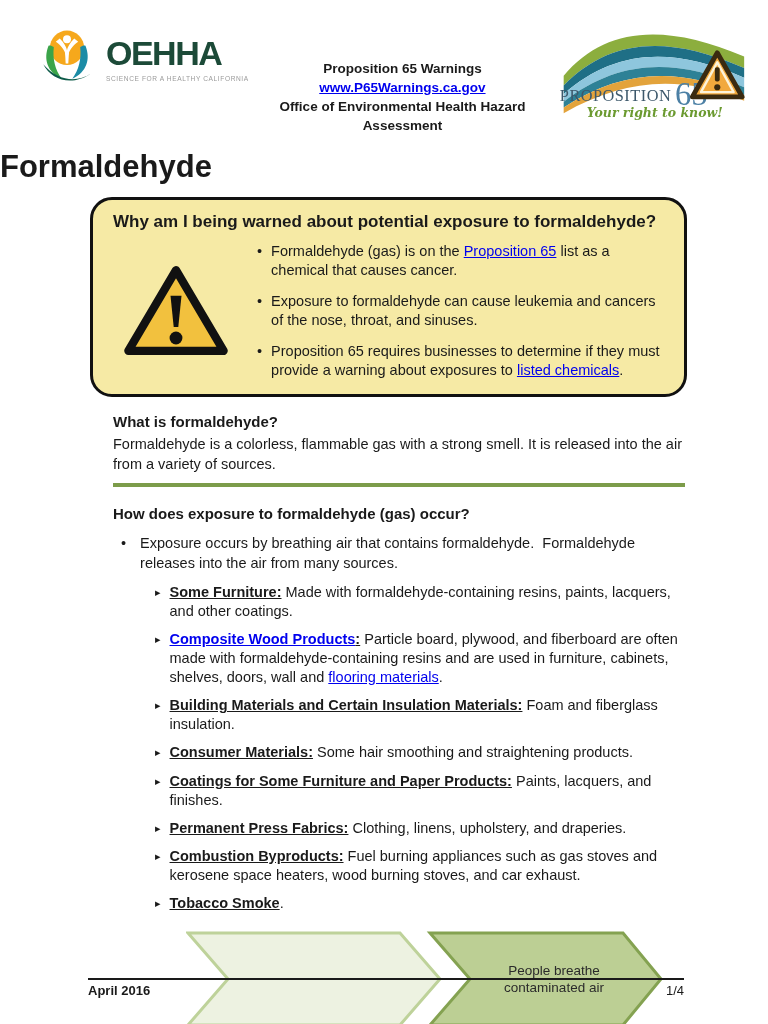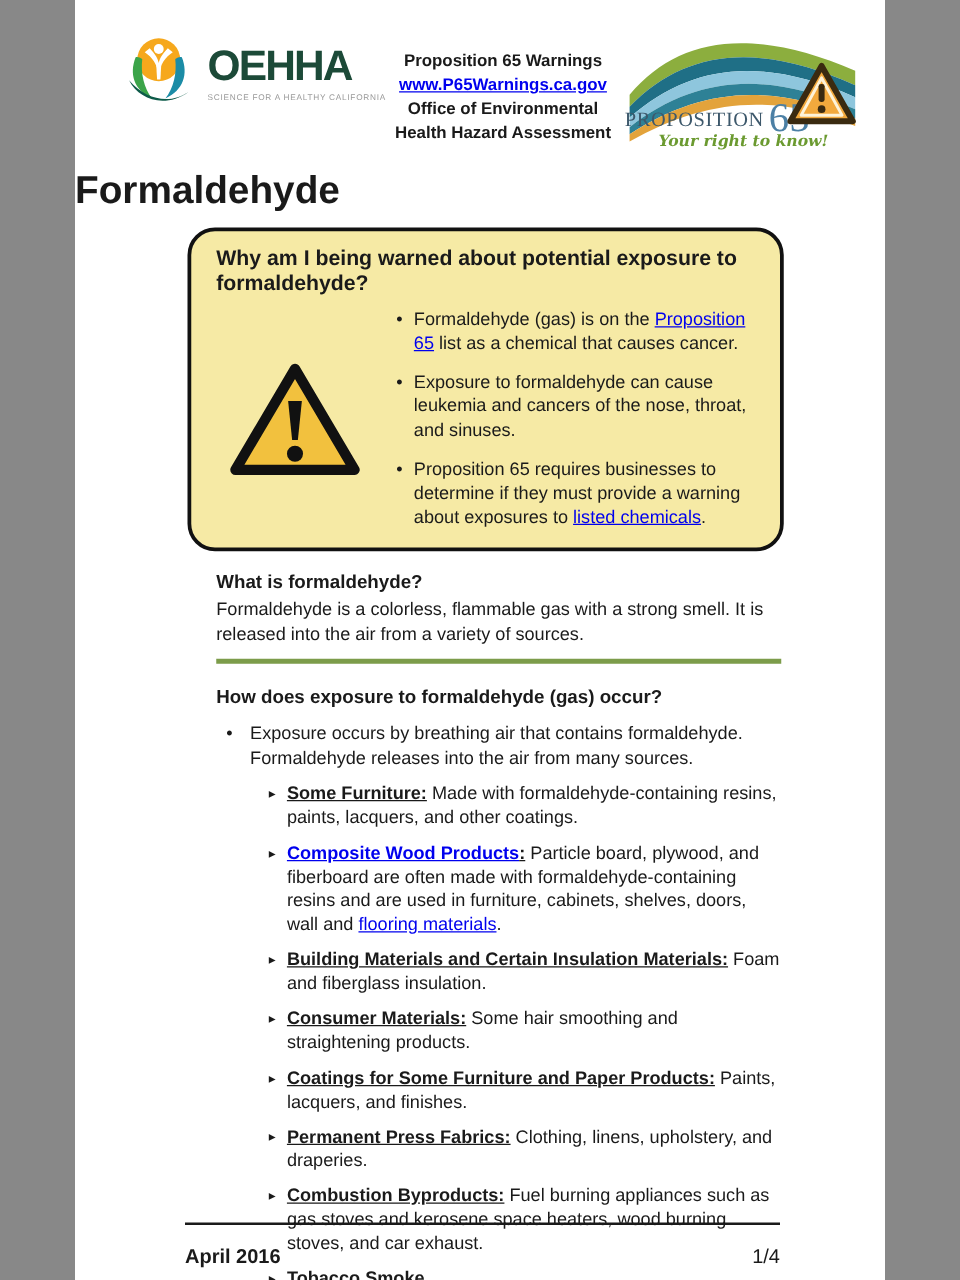--- a/index.html
+++ b/index.html
@@ -1,28 +1,28 @@
 <!DOCTYPE html>
 <html><head>
 <meta charset="utf-8">
 <style>
   * { box-sizing: border-box; margin: 0; padding: 0; }
   html,body { background:#888; }
   .page {
-    width: 648px; height: 1024px; margin: 0 auto; position: relative;
+    width: 768px; height: 1024px; margin: 0 auto; position: relative;
     background: #ffffff; color: #1a1a1a; overflow: hidden;
     font-family: "Liberation Sans", sans-serif;
   }
   
   .hdr { display: flex; align-items: flex-start; padding: 20px 20px 0 34px; }
   .oehha { display: flex; align-items: center; }
   .oehha-txt { margin-left: 6px; }
   .oehha-word { font-size: 34px; font-weight: bold; color: #1c4a38; letter-spacing: -1.5px; line-height: 1; }
   .oehha-tag { font-size: 6.6px; color: #9a9a9a; letter-spacing: .6px; margin-top: 5px; }
-  .hdr-center { flex: 1; text-align: center; margin-top: 20px; font-size: 13.5px; font-weight: bold; line-height: 1.4; }
+  .hdr-center { flex: 1; text-align: center; margin-top: 40px; font-size: 13.5px; font-weight: bold; line-height: 1.4; }
   .link { color: #0000EE; text-decoration: underline; cursor: pointer; }
   .p65logo { width: 192px; height: 101px; flex: 0 0 auto; }
   
   .title { font-size: 31px; font-weight: bold; margin: 13px 0 12px; }
   
   .content { margin: 0 81px 0 90px; }
   .wbox {
     background: #F6EAA5; border: 3px solid #111; border-radius: 22px;
     padding: 12px 18px 14px 20px;
   }
@@ -46,21 +46,21 @@
   .marker { font-size: 11px; margin: 2px 9px 0 0; }
   .sub-text b { font-weight: bold; text-decoration: underline; }
   .link-b { font-weight: bold; }
   
   .flow { position: relative; width: 477px; height: 96px; margin: 18px 0 0 73px; }
   .flow svg { position: absolute; left: 0; top: 0; }
   .flow-label { position: absolute; top: 0; height: 96px; display: flex; align-items: center; justify-content: center; text-align: center; font-size: 13.5px; line-height: 1.3; color: #2b2b2b; }
   .flow-left  { left: 44px;  width: 196px; }
   .flow-right { left: 288px; width: 160px; }
   
-  .footer { position: absolute; left: 88px; right: 84px; top: 978px; border-top: 2px solid #1a1a1a; display: flex; justify-content: space-between; padding-top: 17px; font-size: 16px; }
+  .footer { position: absolute; left: 88px; right: 84px; top: 978px; border-top: 2px solid #1a1a1a; display: flex; justify-content: space-between; padding-top: 3px; font-size: 13px; }
   .f-date { font-weight: bold; }
 </style>
 </head>
 <body>
 
 <div class="page">
 
   <div class="hdr">
     <div class="oehha">
       <svg viewBox="0 0 100 100" width="66" height="78">

